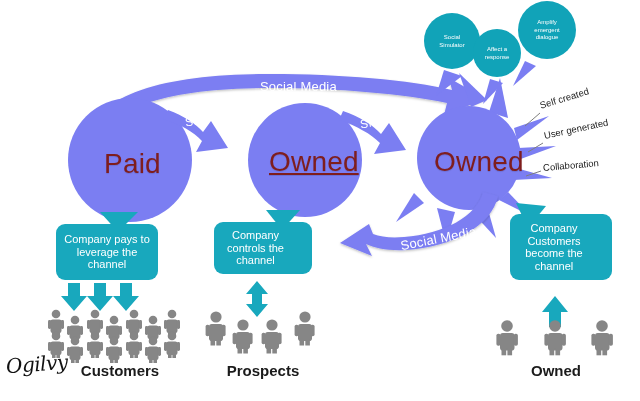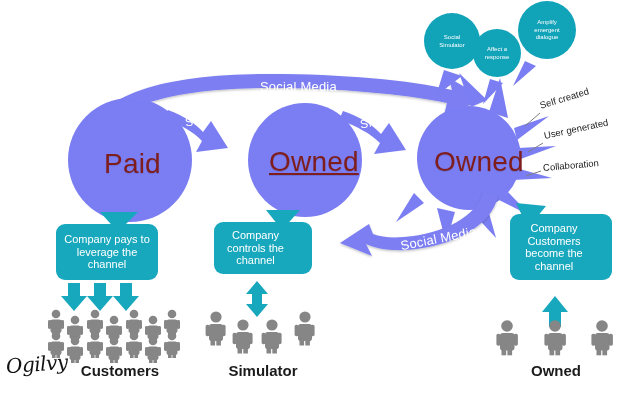--- a/index.html
+++ b/index.html
@@ -417,18 +417,18 @@
 channel</div>
   </div>
   <div class="boxwrap" style="left:510px;top:214px;width:88px;height:66px;">
     <div class="box-label">Company
 Customers
 become the
 channel</div>
   </div>
 
   <div class="txt group-label" style="left:62px;top:362px;width:116px;">Customers</div>
-  <div class="txt group-label" style="left:205px;top:362px;width:116px;">Simulator</div>
+  <div class="txt group-label" style="left:205px;top:362px;width:116px;">Prospects</div>
   <div class="txt group-label" style="left:498px;top:362px;width:116px;">Owned</div>
 
   <div class="logo">Ogilvy</div>
 
 </div>
 
 </body></html>

